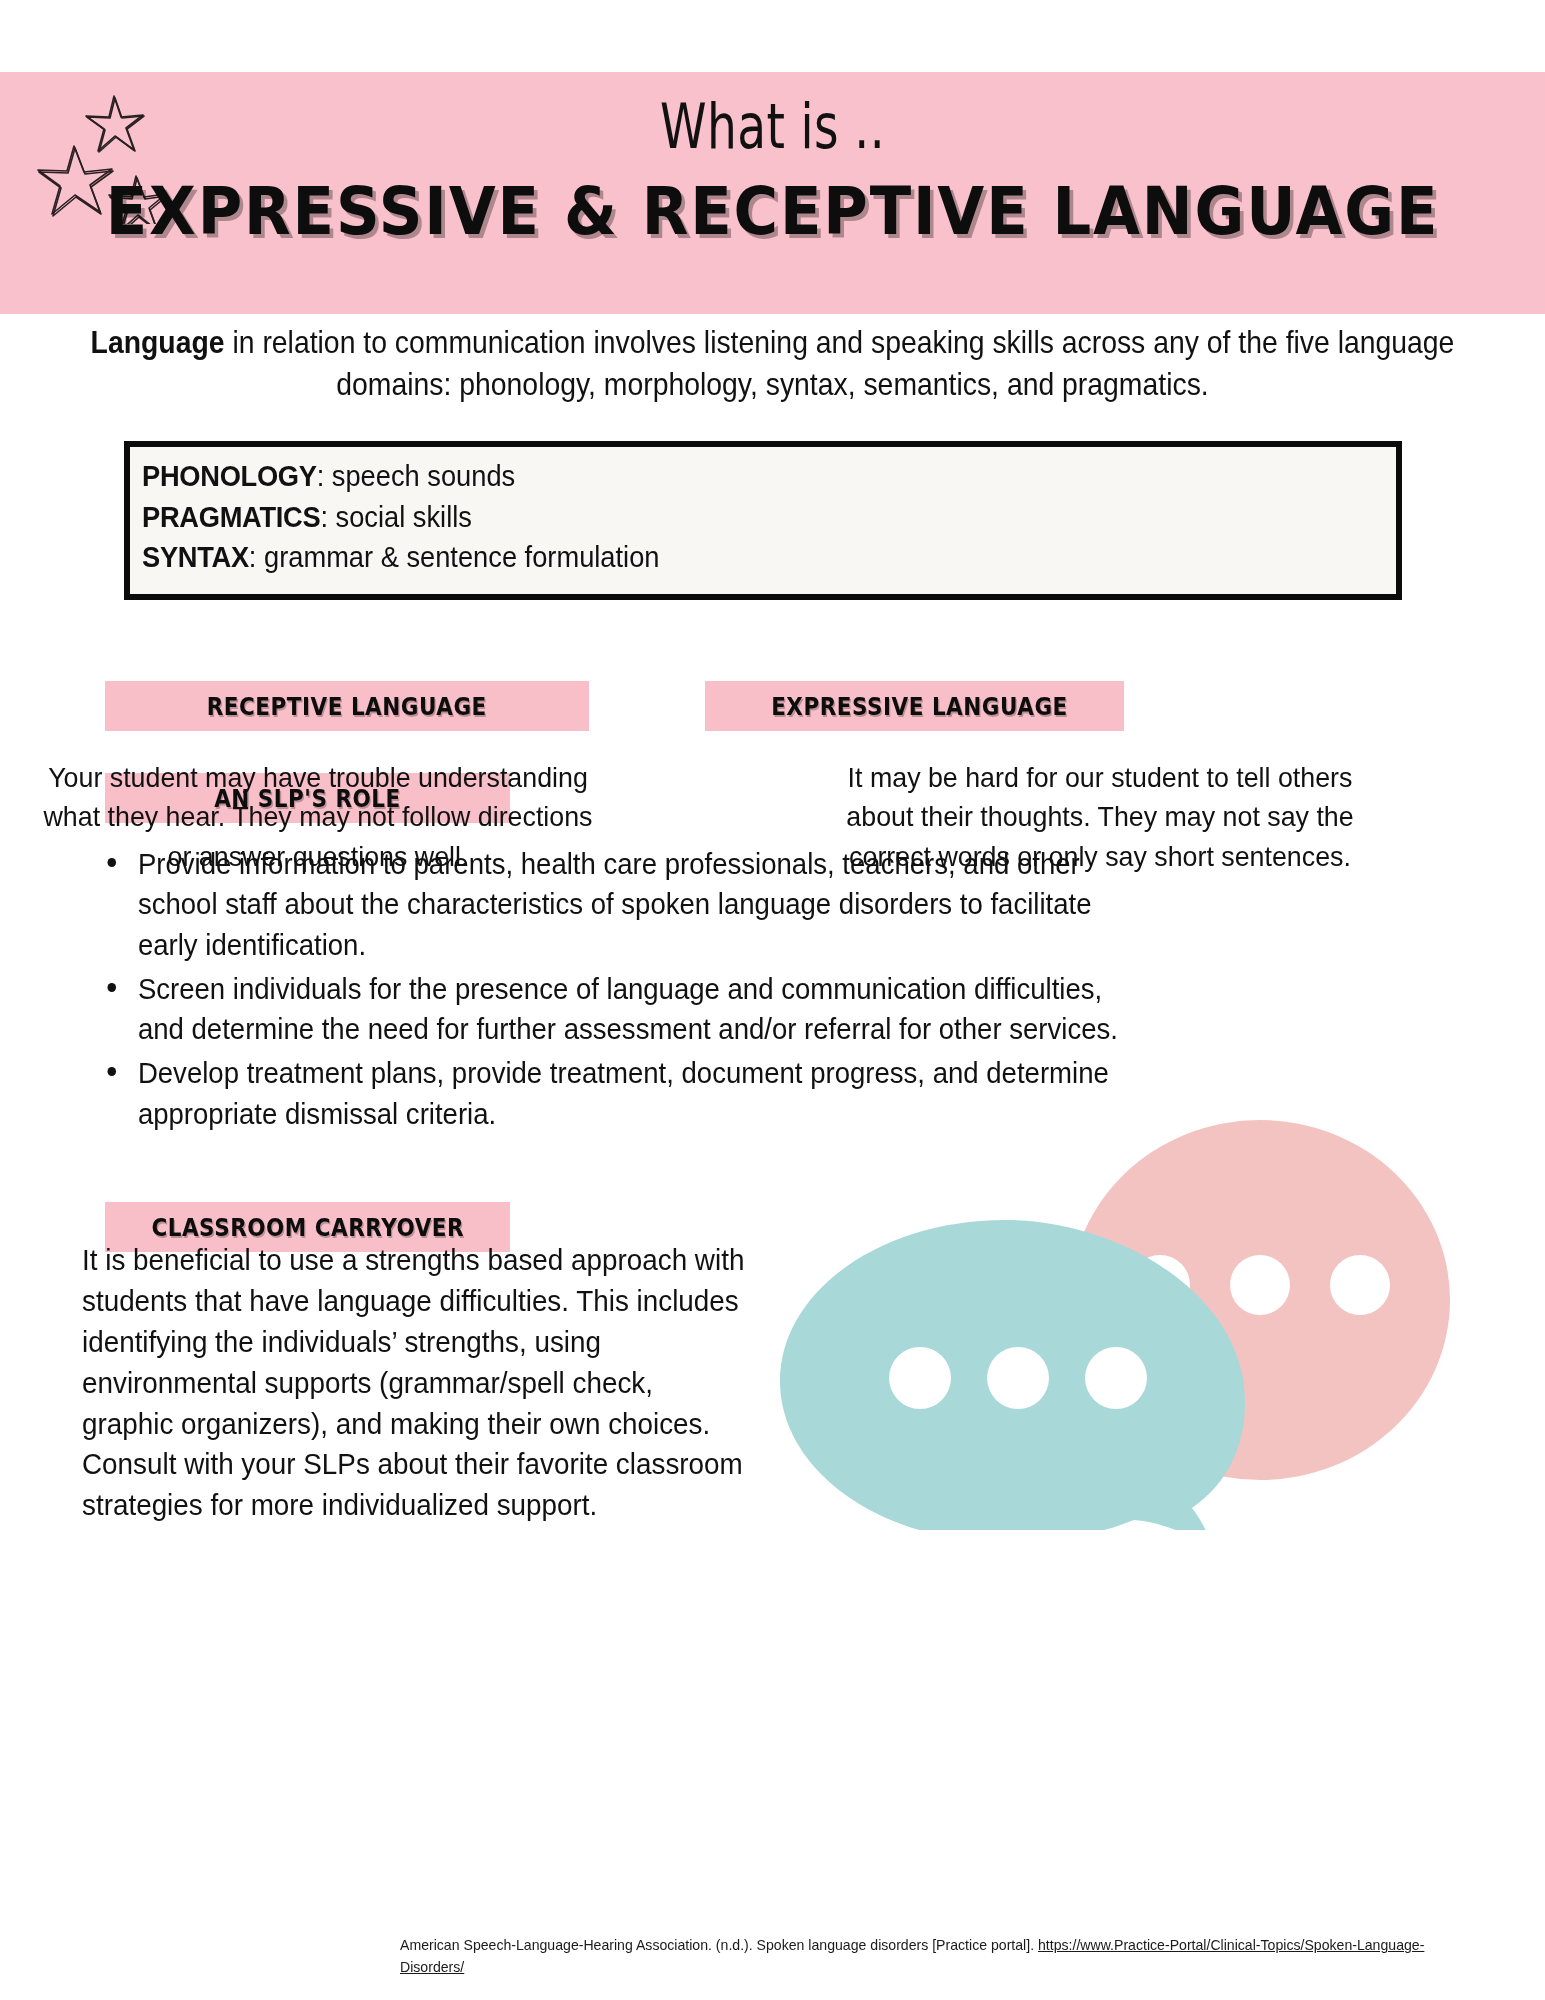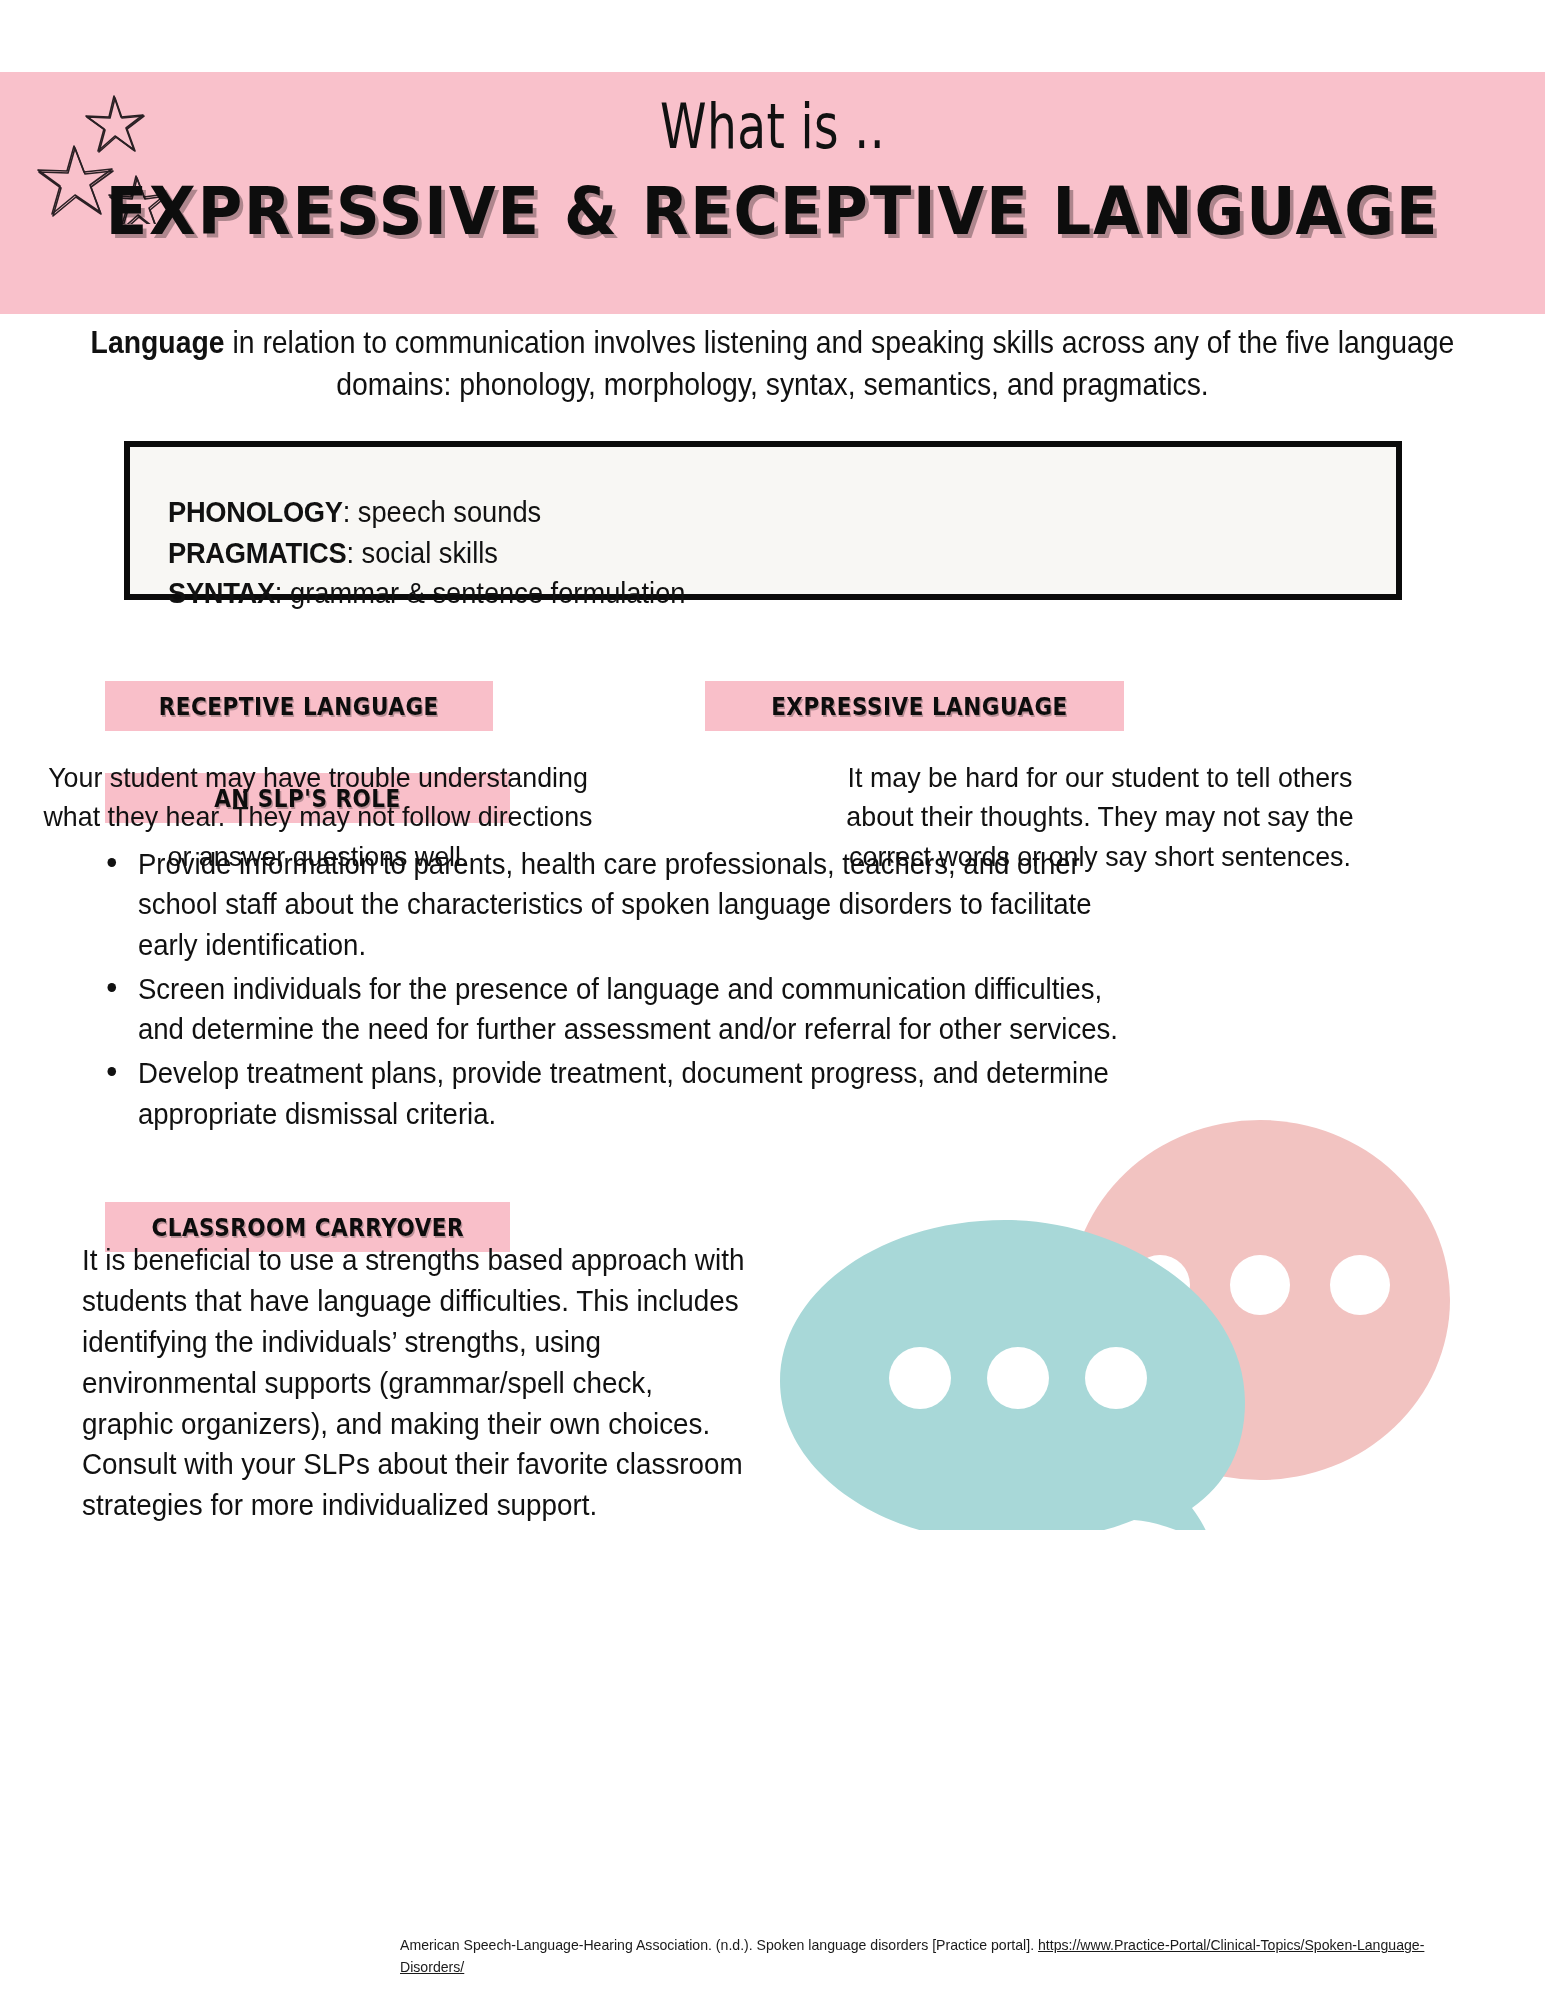--- a/index.html
+++ b/index.html
@@ -82,24 +82,23 @@
     left: 124px;
     top: 441px;
     width: 1278px;
     height: 159px;
     border: 6px solid #0b0b0b;
     background: #f8f7f4;
     box-sizing: border-box;
   }
   .defgrid {
     position: absolute;
-    left: 38px;
+    left: 12px;
     top: 10px;
     width: 1240px;
-    margin-top: 36px;
   }
   .defrow {
     display: flex;
     margin-bottom: 2px;
   }
   .defcol-l { width: 588px; }
   .defcol-r { width: 640px; }
   .defline {
     font-size: 29px;
     line-height: 1.33;
@@ -122,21 +121,21 @@
   }
   .pinkbar span {
     font-family: "DejaVu Sans", sans-serif;
     font-weight: bold;
     font-size: 25px;
     letter-spacing: 0.6px;
     color: #0d0d0d;
     transform: scaleX(0.86);
     text-shadow: 1.5px 1.5px 0 rgba(0,0,0,0.25);
   }
-  #bar-receptive  { left: 105px; top: 681px; width: 388px; height: 50px; }
+  #bar-receptive  { left: 105px; top: 681px; width: 484px; height: 50px; }
   #bar-expressive { left: 705px; top: 681px; width: 410px; height: 50px; padding-left: 9px; }
   #bar-slp        { left: 105px; top: 773px; width: 405px; height: 50px; }
   #bar-classroom  { left: 105px; top: 1202px; width: 405px; height: 50px; }
 
   
   .col {
     position: absolute;
     top: 758px;
     text-align: center;
     font-size: 28.5px;

